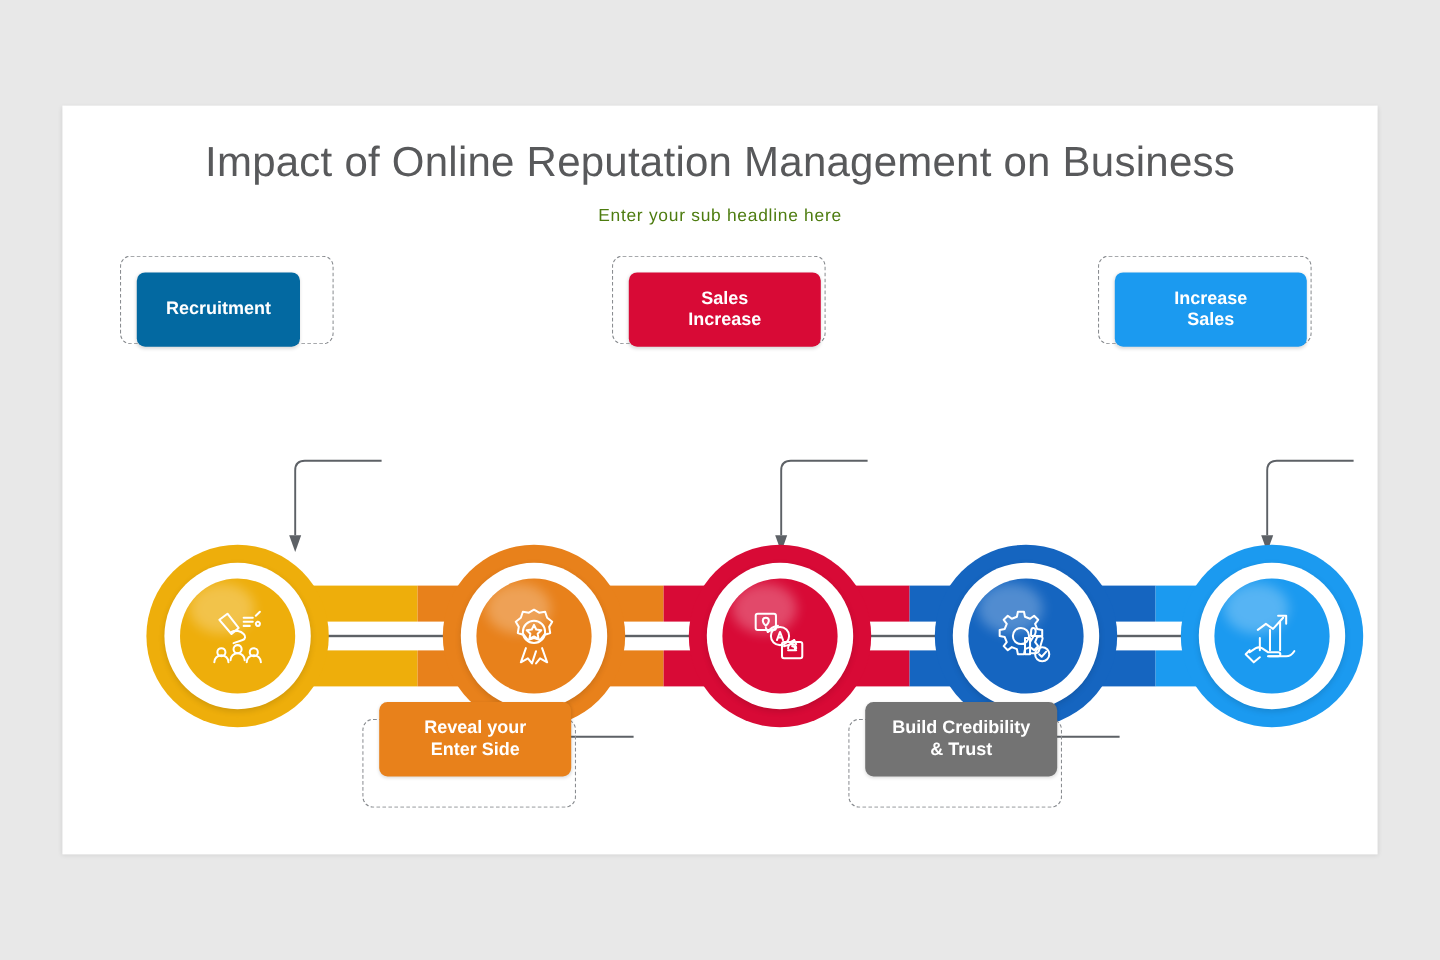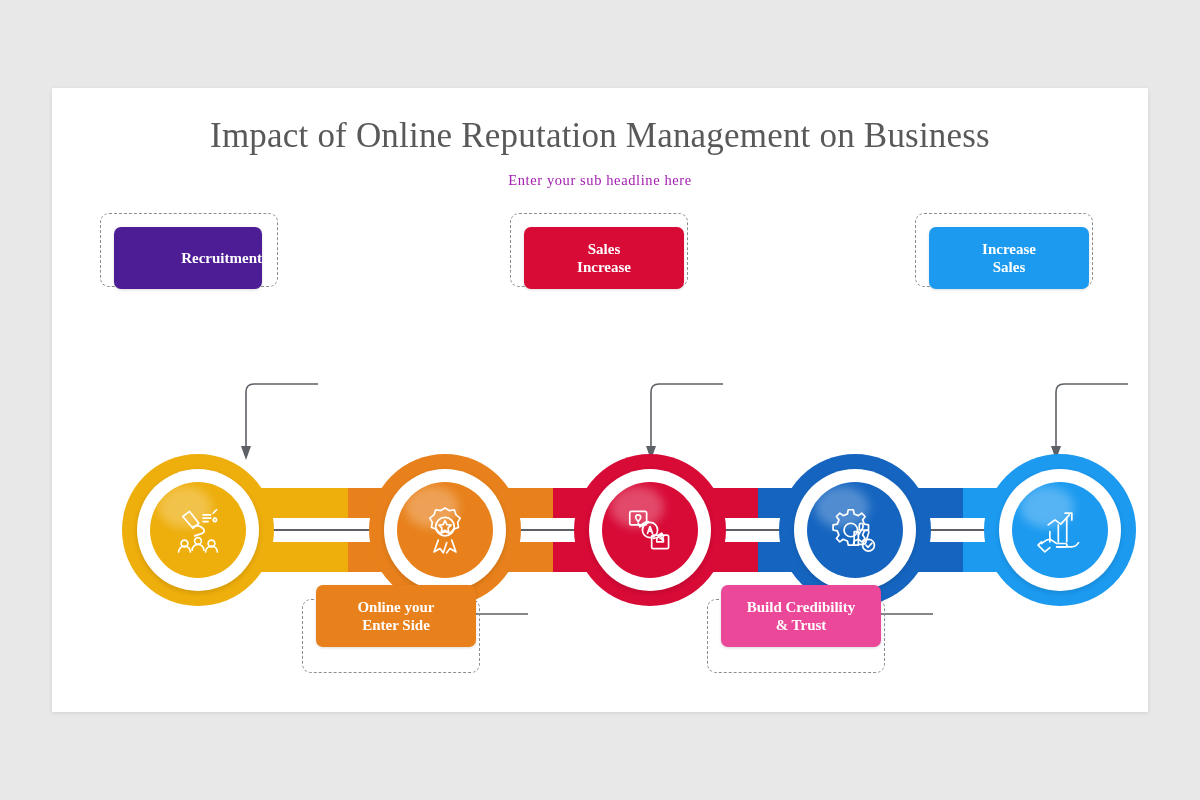--- a/index.html
+++ b/index.html
@@ -15,21 +15,20 @@
   }
 
   #slide {
     position: absolute;
     left: 52px;
     top: 88px;
     width: 1096px;
     height: 624px;
     background: #ffffff;
     box-shadow: 0 1px 4px rgba(0,0,0,0.10);
-    font-family: Liberation Serif, serif;
   }
 
   
   .title {
     position: absolute;
     left: 0;
     top: 28px;
     width: 100%;
     text-align: center;
     font-size: 35px;
@@ -38,21 +37,21 @@
     letter-spacing: 0.2px;
     white-space: nowrap;
   }
   .subtitle {
     position: absolute;
     left: 0;
     top: 84px;
     width: 100%;
     text-align: center;
     font-size: 14.5px;
-    color: #a21caf;
+    color: #4d7c0f;
     letter-spacing: 0.6px;
   }
 
   
   .band {
     position: absolute;
     top: 400px;
     height: 84px;
     z-index: 1;
   }
@@ -343,21 +342,21 @@
           <path d="M10 48 l6 -4 c2 -1 4 -1 6 0 l6 4 h10 c3 0 3 4 0 4 h-9"></path>
           <path d="M10 46 l-4 4 l8 8 l6 -5"></path>
           <path d="M28 52 h18 c3 0 6 -2 8 -5"></path>
         </svg>
       </div>
     </div>
   </div>
 
   <div class="label-wrap top" style="left:48px; top:125px; width:190px; height:86px;">
     <div class="dash" style="width:176px; height:72px;"></div>
-    <div class="chip" style="width:148px; height:62px; background:#4c1d95;justify-content:flex-end;">
+    <div class="chip" style="width:136px; height:62px; background:#0369a1;">
       <span>Recruitment</span>
     </div>
   </div>
 
   <div class="label-wrap top" style="left:458px; top:125px; width:190px; height:86px;">
     <div class="dash" style="width:176px; height:72px;"></div>
     <div class="chip" style="width:160px; height:62px; background:#d80a36;">
       <div>
         <span>Sales</span>
         <span>Increase</span>
@@ -372,29 +371,29 @@
         <span>Increase</span>
         <span>Sales</span>
       </div>
     </div>
   </div>
 
   <div class="label-wrap bottom" style="left:250px; top:497px; width:190px; height:86px;">
     <div class="dash" style="width:176px; height:72px;"></div>
     <div class="chip" style="width:160px; height:62px; background:#e8811b;">
       <div>
-        <span>Online your</span>
+        <span>Reveal your</span>
         <span>Enter Side</span>
       </div>
     </div>
   </div>
 
   <div class="label-wrap bottom" style="left:655px; top:497px; width:190px; height:86px;">
     <div class="dash" style="width:176px; height:72px;"></div>
-    <div class="chip" style="width:160px; height:62px; background:#ec4899;">
+    <div class="chip" style="width:160px; height:62px; background:#737373;">
       <div>
         <span>Build Credibility</span>
         <span>&amp; Trust</span>
       </div>
     </div>
   </div>
 
 </div>
 
 </body></html>

